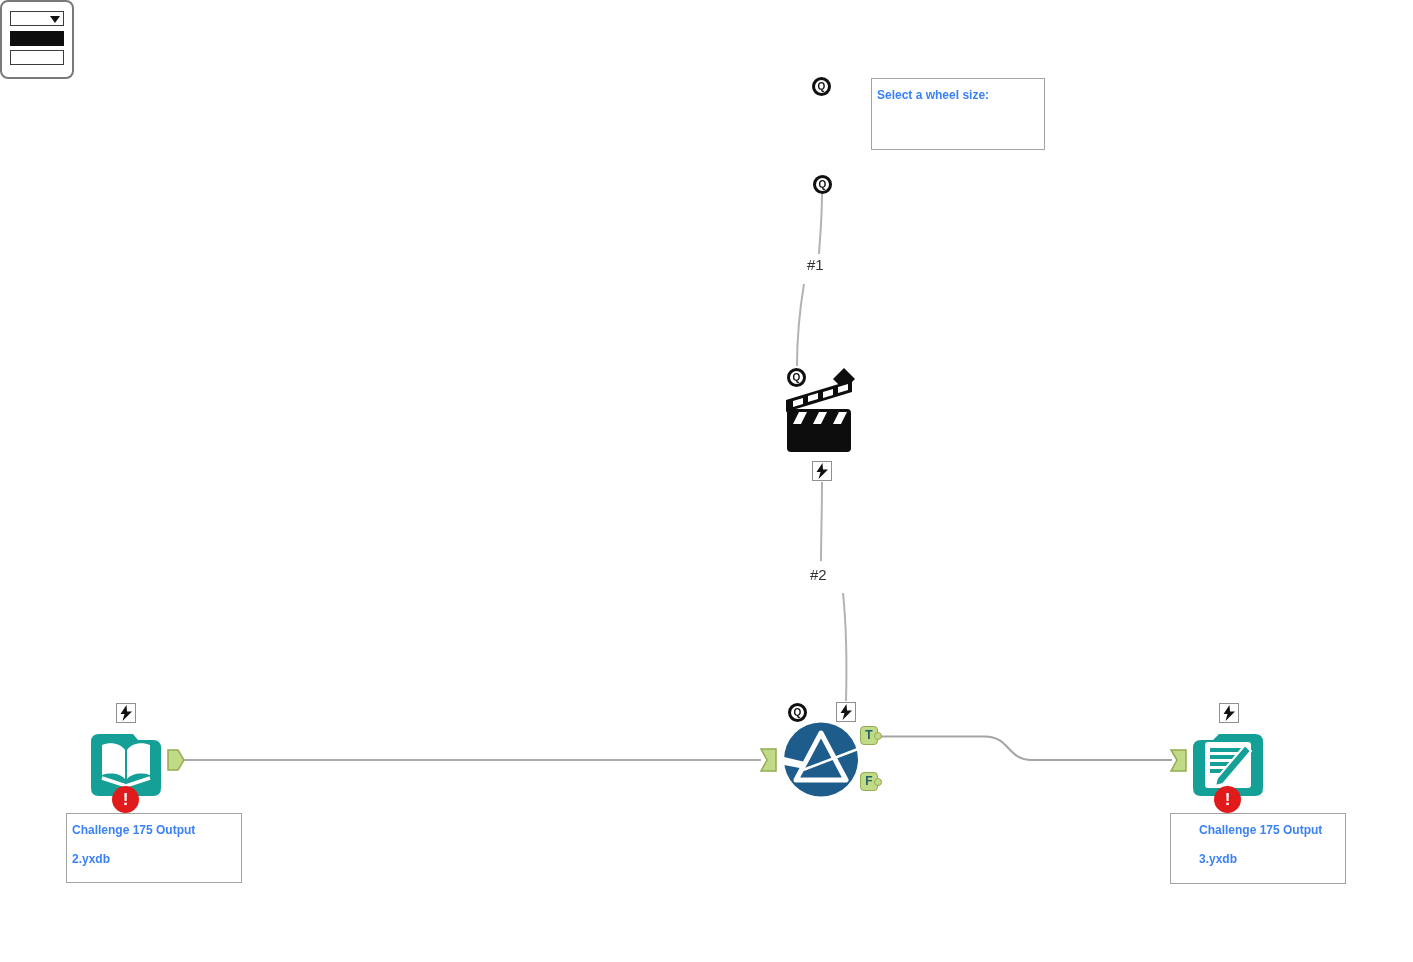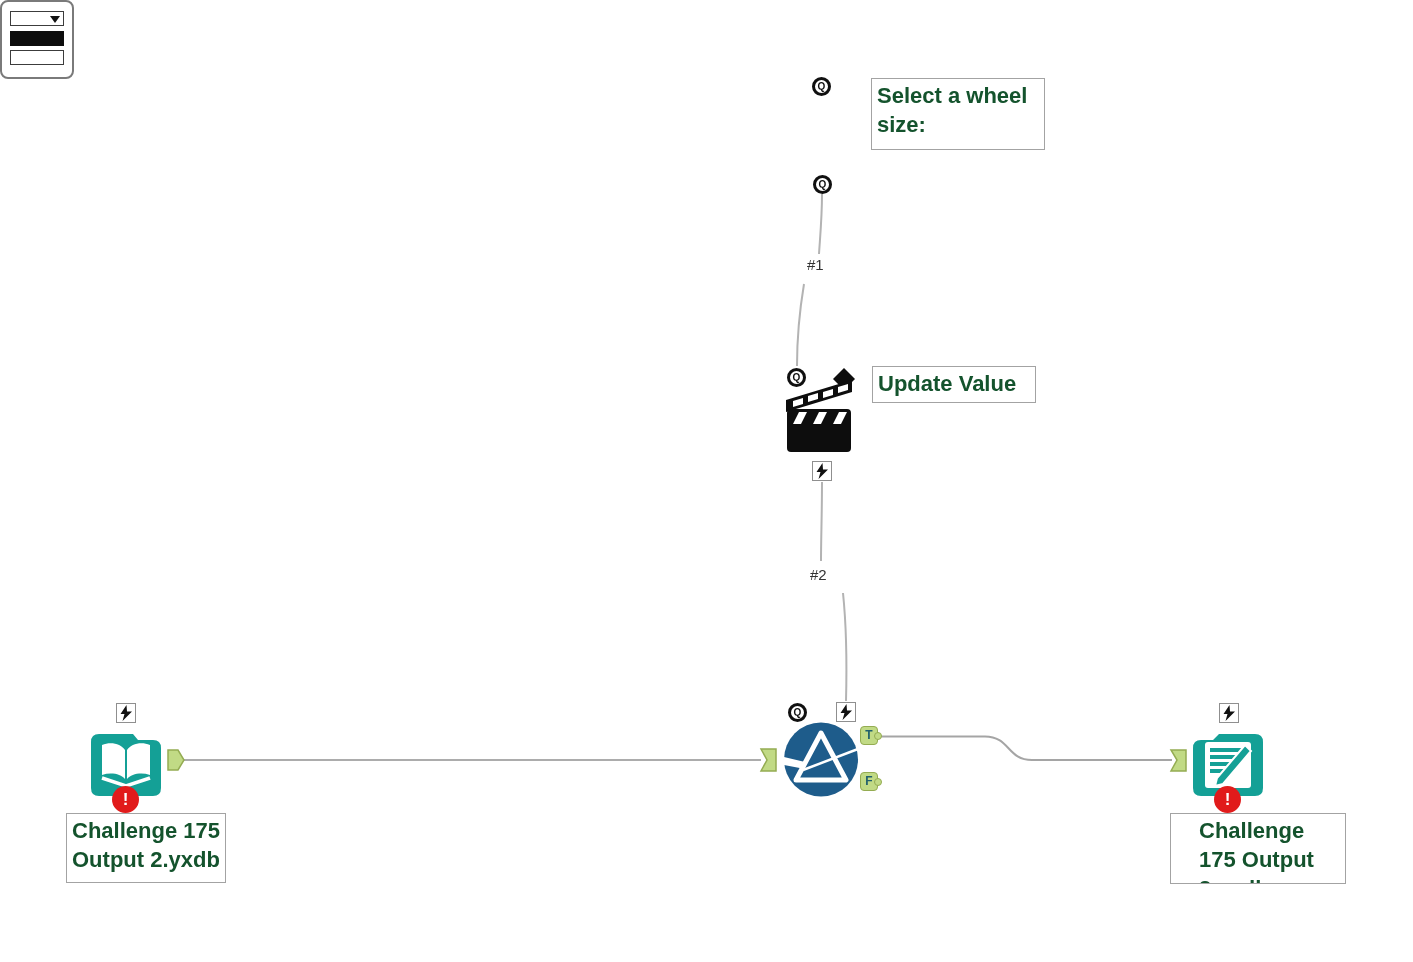--- a/index.html
+++ b/index.html
@@ -5,21 +5,21 @@
   html,body{margin:0;padding:0;background:#fff;}
   .canvas{
     position:relative;width:1413px;height:962px;background:#fff;overflow:hidden;
     font-family:"Liberation Sans",sans-serif;
   }
   .wires{position:absolute;left:0;top:0;z-index:1;}
   .node{position:absolute;z-index:2;}
   
   .annotation{
     position:absolute;z-index:3;background:#fff;border:1.6px solid #A3A3A3;
-    color:#14532d;font-weight:bold;font-size:22px;line-height:29px;
+    color:#3b82f6;font-weight:bold;font-size:12px;line-height:29px;
     padding:2px 5px;box-sizing:border-box;overflow:hidden;
   }
   
   .conn-label{
     position:absolute;z-index:3;background:#fff;color:#333;font-size:15px;
     font-weight:500;padding:0 2px;
   }
   
   .q-anchor{
     position:absolute;z-index:4;width:13px;height:13px;border:3px solid #101010;
@@ -115,40 +115,39 @@
         <polygon points="52,62 58,50 66,50 60,62" fill="#fff"></polygon>
       </g>
     </svg>
   </div>
   <div class="q-anchor" style="left:787px;top:368px;">Q</div>
   <div class="bolt-anchor" style="left:812px;top:461px;">
     <svg width="18" height="18" viewBox="0 0 18 18">
       <polygon points="9.5,1 3.5,10 7.5,10 5.5,17 15,7.5 10,7.5" fill="#111"></polygon>
     </svg>
   </div>
-  <div class="annotation" style="left:872px;top:366px;width:164px;height:37px;">Update Value</div>
   <div class="conn-label" style="left:808px;top:566px;">#2</div>
 
   <div class="bolt-anchor" style="left:116px;top:703px;">
     <svg width="18" height="18" viewBox="0 0 18 18">
       <polygon points="9.5,1 3.5,10 7.5,10 5.5,17 15,7.5 10,7.5" fill="#111"></polygon>
     </svg>
   </div>
   <div class="node" style="left:91px;top:726px;">
     <svg width="70" height="70" viewBox="0 0 70 70">
       <path d="M8,8 H42 L47,14 H62 Q70,14 70,22 V62 Q70,70 62,70 H8 Q0,70 0,62 V16 Q0,8 8,8 Z" fill="#14A096"></path>
       <g>
         <path d="M11,19 C20,15 30,18 34,24 L34,53 C30,48 20,46 11,49 Z" fill="#fff"></path>
         <path d="M59,19 C50,15 40,18 36,24 L36,53 C40,48 50,46 59,49 Z" fill="#fff"></path>
         <path d="M11,52 L35,60 L59,52" stroke="#fff" stroke-width="3.5" fill="none"></path>
       </g>
     </svg>
   </div>
   <div class="error-badge" style="left:112px;top:786px;">!</div>
-  <div class="annotation" style="left:66px;top:813px;width:160px;height:70px;">Challenge 175 Output 2.yxdb</div>
+  <div class="annotation" style="left:66px;top:813px;width:176px;height:70px;">Challenge 175 Output 2.yxdb</div>
 
   <div class="q-anchor" style="left:788px;top:703px;">Q</div>
   <div class="bolt-anchor" style="left:836px;top:702px;">
     <svg width="18" height="18" viewBox="0 0 18 18">
       <polygon points="9.5,1 3.5,10 7.5,10 5.5,17 15,7.5 10,7.5" fill="#111"></polygon>
     </svg>
   </div>
   <div class="node" style="left:782px;top:721px;">
     <svg width="78" height="78" viewBox="0 0 78 78">
       <circle cx="39" cy="38.5" r="37" fill="#1E5C8B"></circle>

